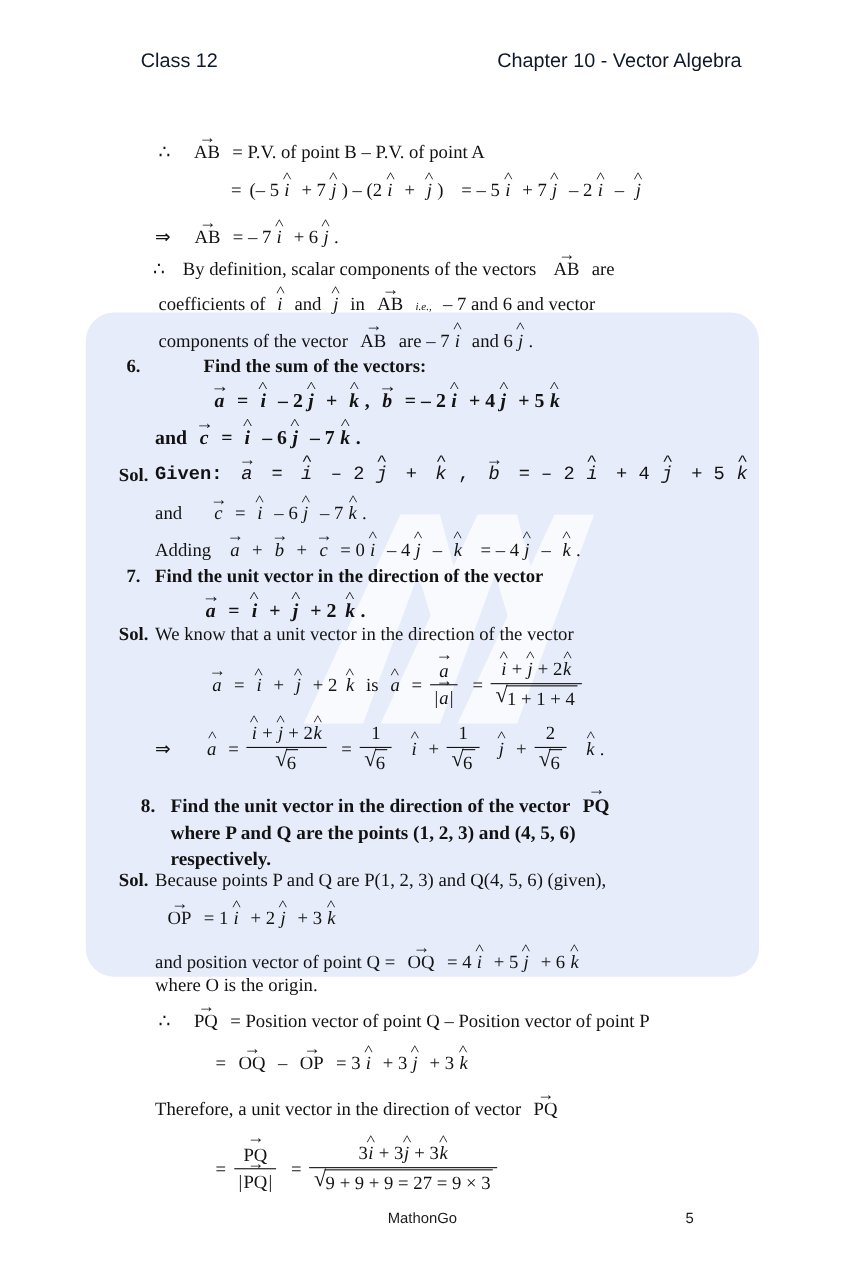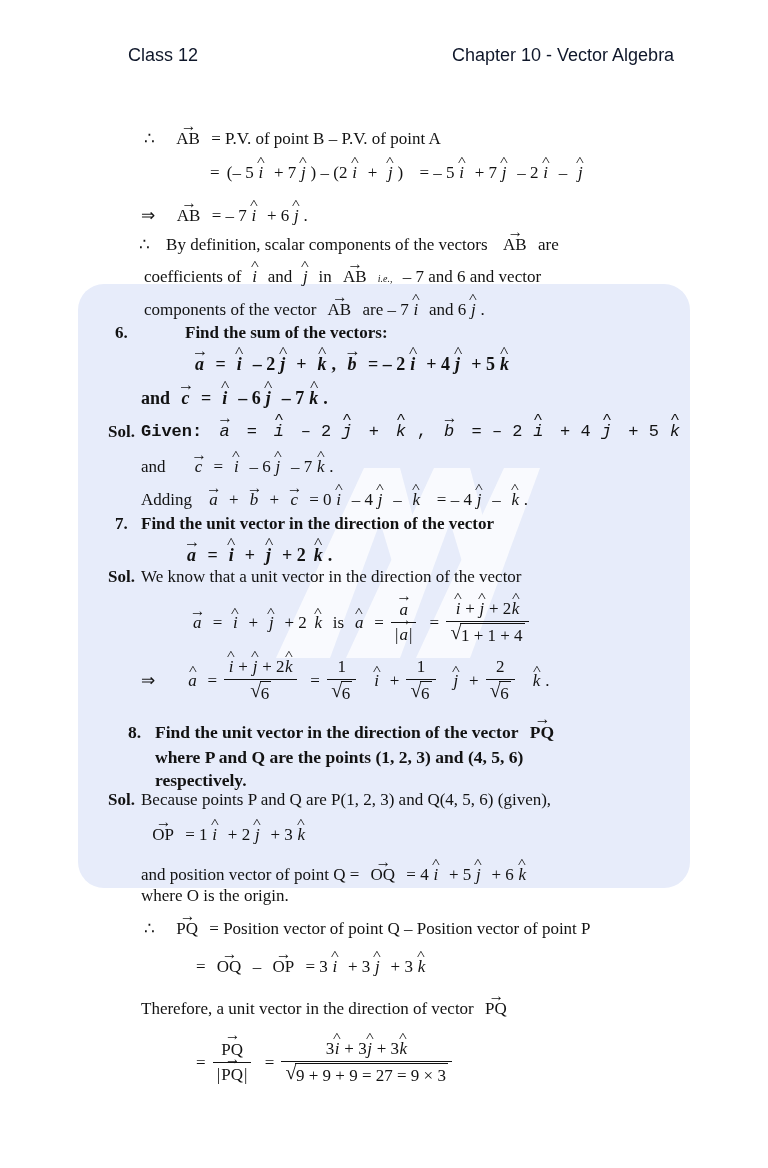--- a/index.html
+++ b/index.html
@@ -510,14 +510,18 @@
       </span>
       <span class="spx"></span><span>=</span>
       <span class="frac">
         <span class="num">3<span class="hat low ital"><span class="ht">^</span>i</span> + 3<span class="hat low ital"><span class="ht">^</span>j</span> + 3<span class="hat low ital"><span class="ht">^</span>k</span></span>
         <span class="den"><span class="rad"><span class="radsign">√</span><span class="radbody">9 + 9 + 9 = 27 = 9 × 3</span></span></span>
       </span>
     </div>
 
   </div>
 
+  <div class="page-footer">
+    <span class="ftr-center">MathonGo</span>
+    <span class="ftr-page">5</span>
+  </div>
 
 </div>
 
 </body></html>

